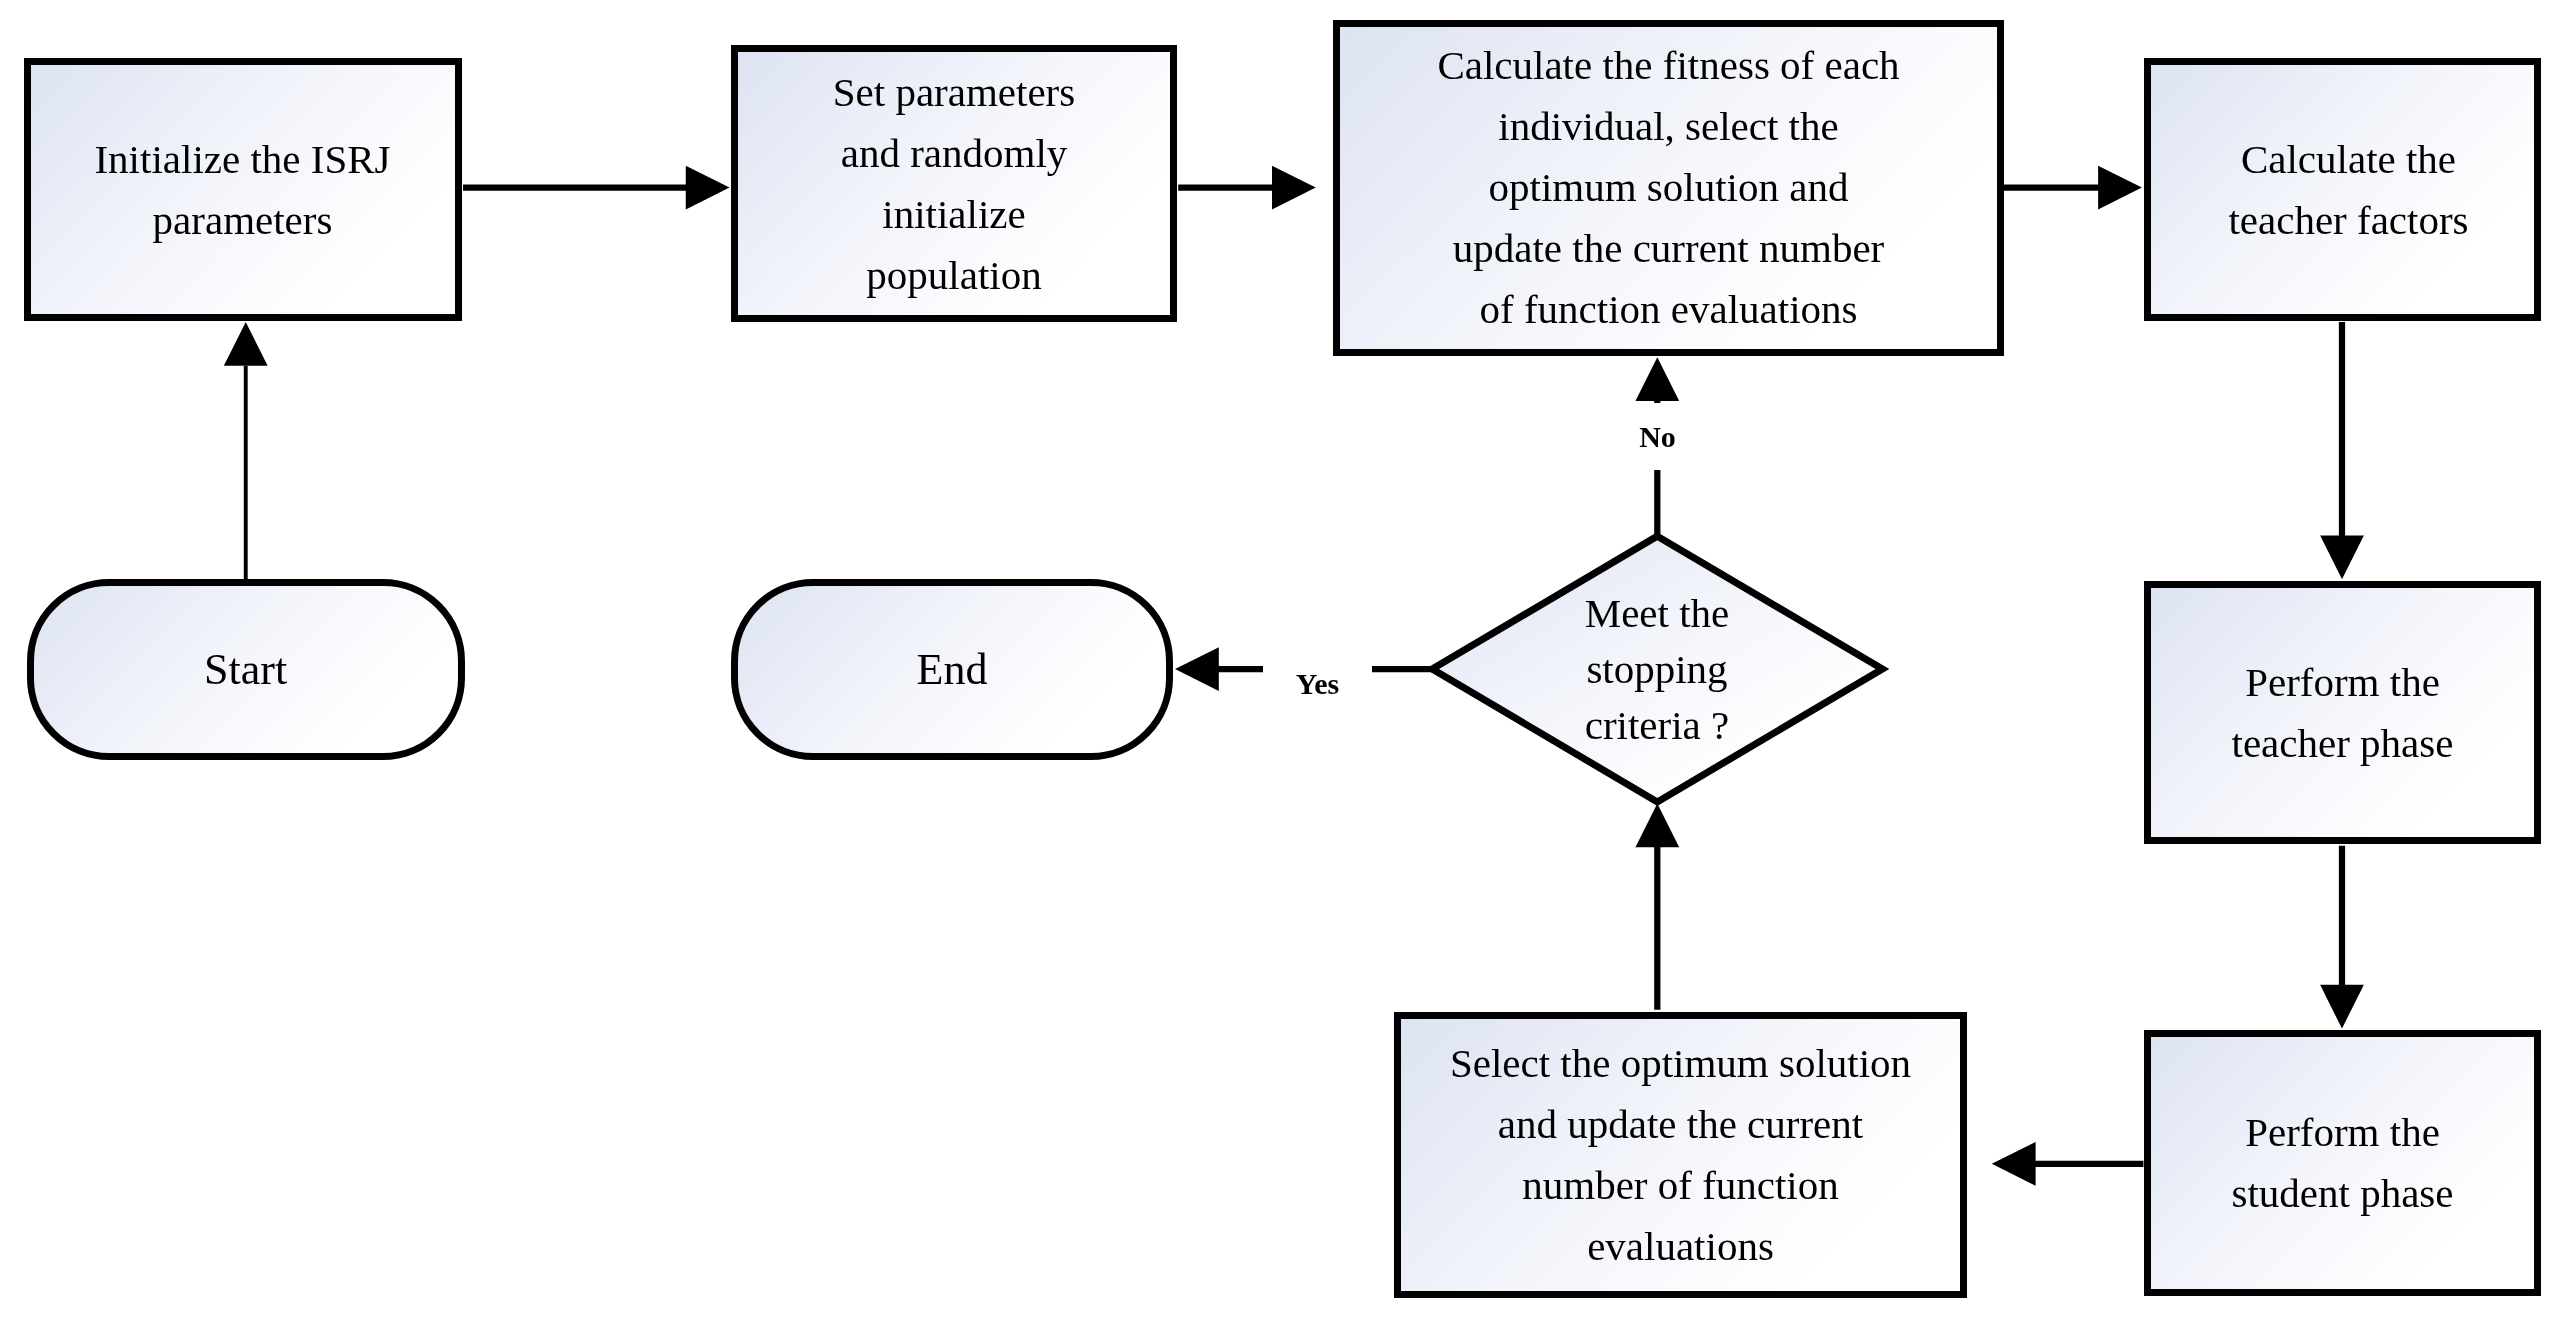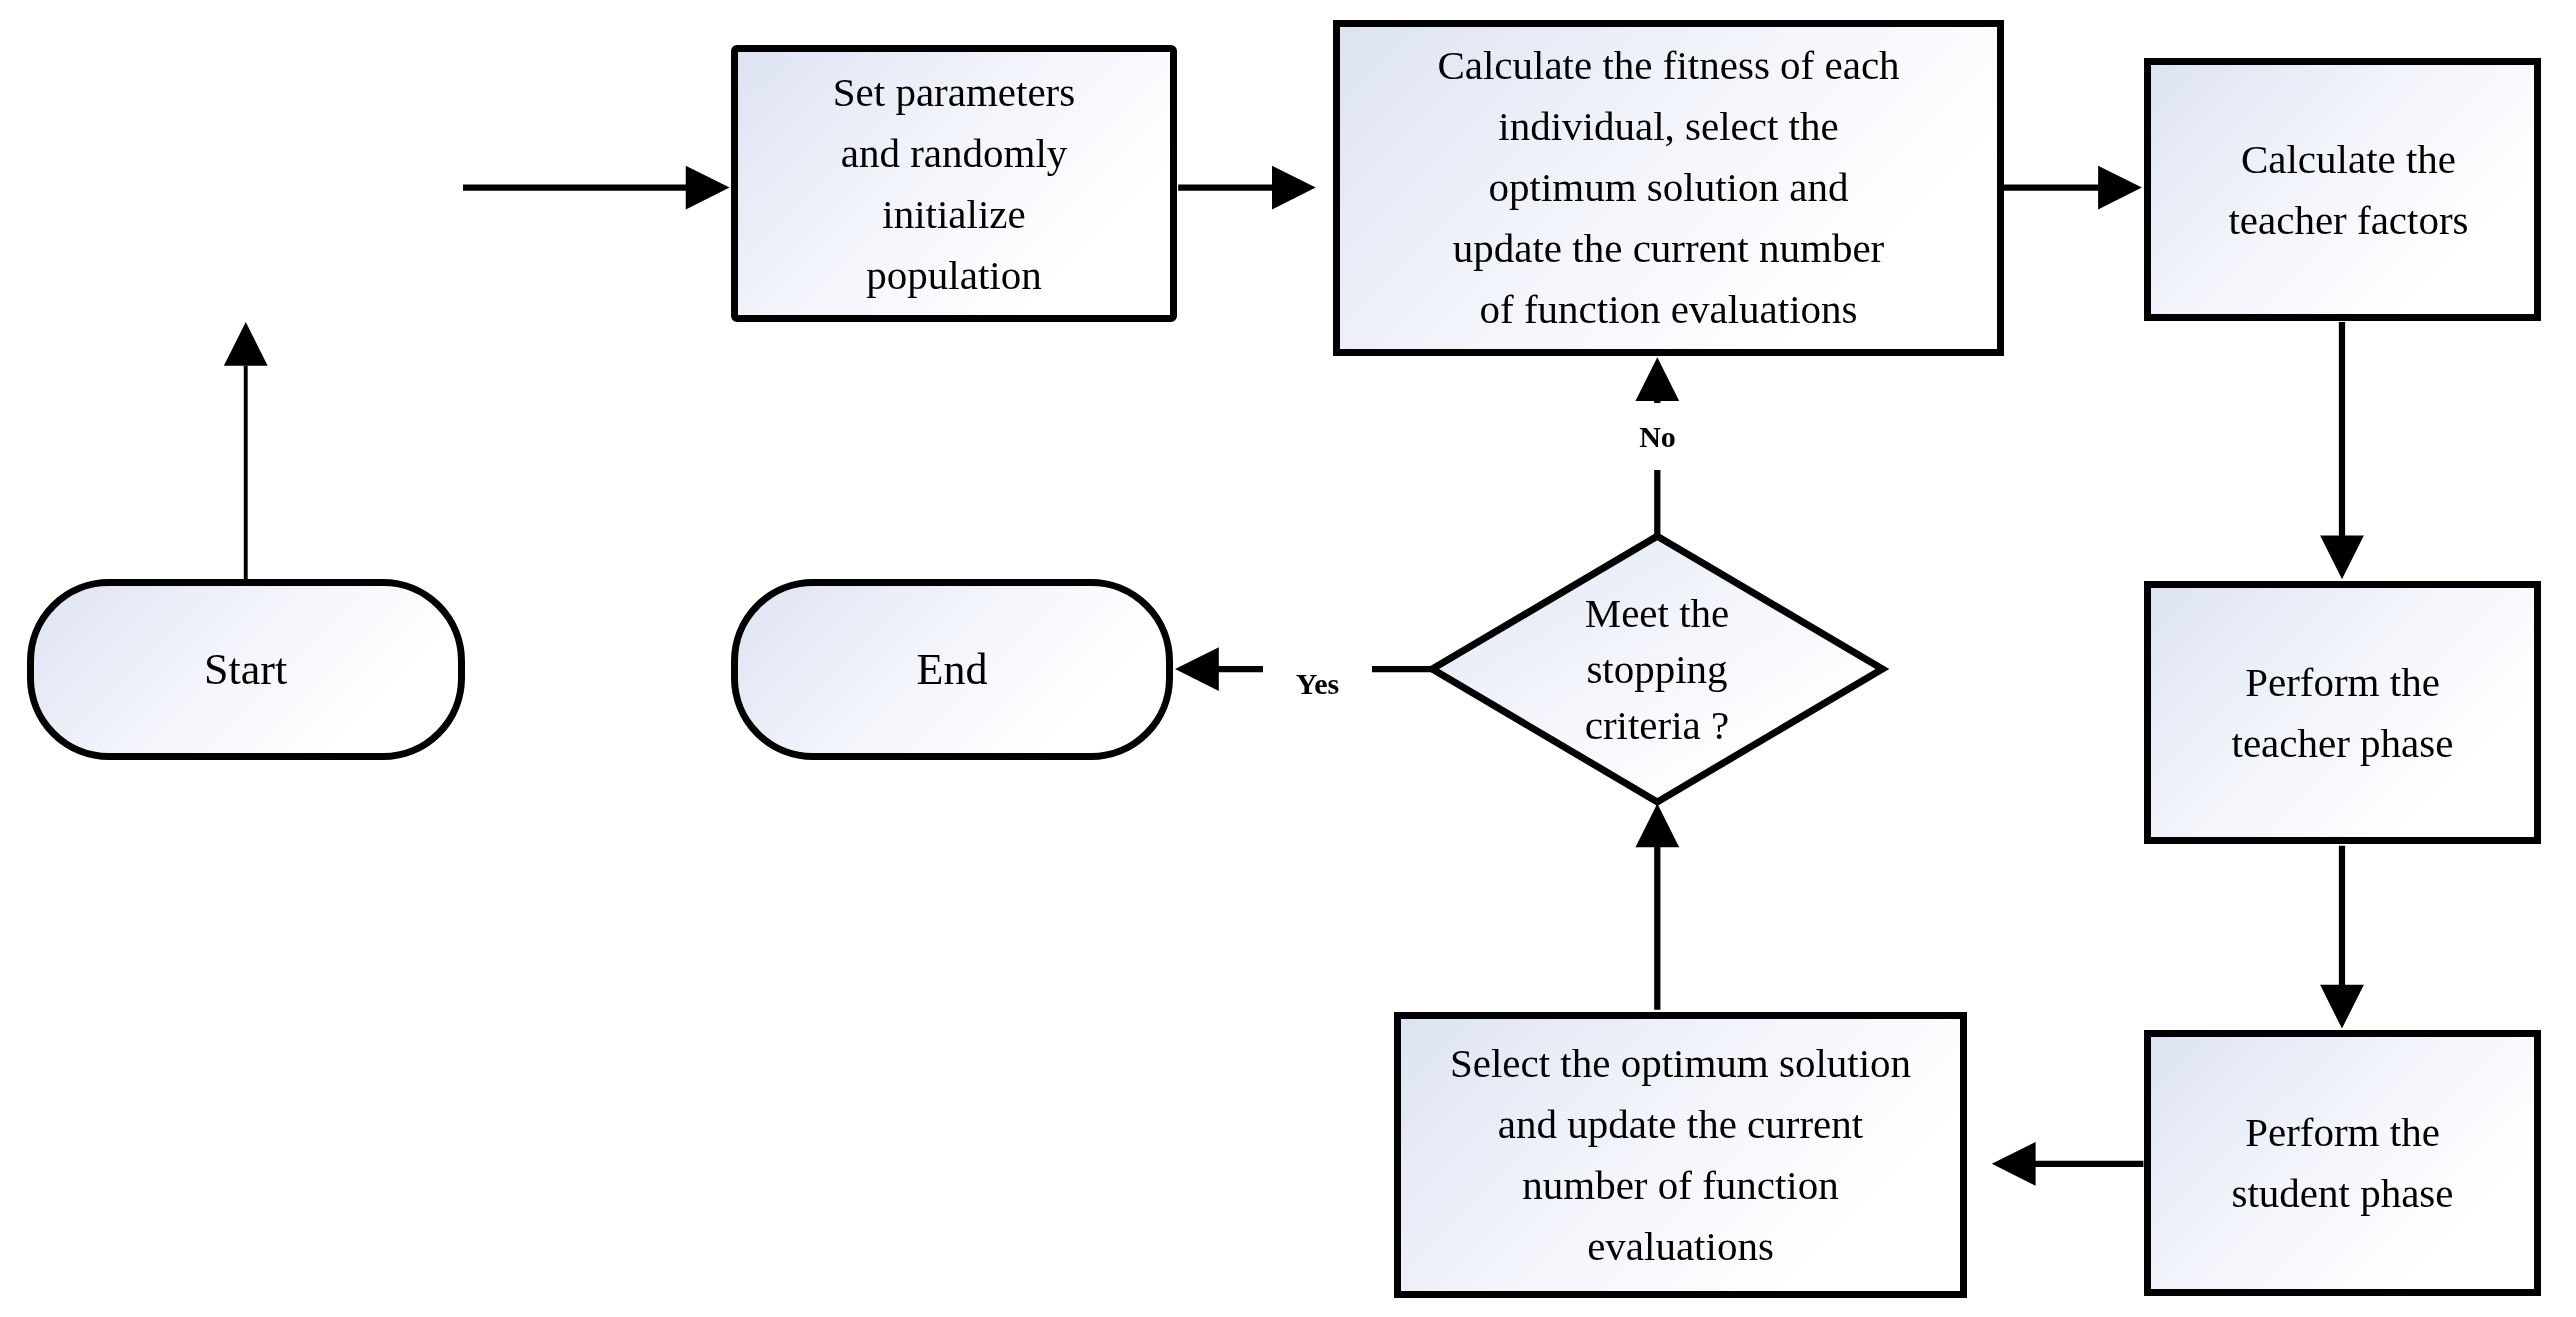--- a/index.html
+++ b/index.html
@@ -52,21 +52,21 @@
     position: absolute;
     display: flex;
     align-items: center;
     justify-content: center;
     font-size: 30px;
     background: var(--background);
     font-weight: bold;
   }
   
   #n-init    { left: 23.5px;   top: 58px;   width: 438px; height: 263px; }
-  #n-setpar  { left: 731px;  top: 45px;   width: 446px; height: 277px; border-radius: 6px; }
+  #n-setpar  { left: 731px;  top: 45px;   width: 446px; height: 277px; }
   #n-fitness { left: 1317px; top: 19.5px;   width: 671px; height: 336px; margin-left: 16px; }
   #n-factors { left: 2144px; top: 58px;   width: 397px; height: 263px; padding-left: 12px; }
   #n-start   { left: 26.6px;   top: 579px;  width: 438px; height: 181px; }
   #n-end     { left: 731px;  top: 579px;  width: 442px; height: 181px; }
   #n-teacher { left: 2144px; top: 581px;  width: 397px; height: 263px; }
   #n-student { left: 2144px; top: 1030px; width: 397px; height: 266px; }
   #n-select  { left: 1394px; top: 1012px; width: 573px; height: 286px; }
   #n-decide  { left: 1432px; top: 536px;  width: 450px; height: 266px; line-height: 56px; }
   #lbl-no    { left: 1595px; top: 403px;  width: 125px; height: 67px; }
   #lbl-yes   { left: 1263px; top: 649px;  width: 109px; height: 69px; }
@@ -138,20 +138,24 @@
       <line class="shaft" x1="2120" y1="513" x2="2120" y2="688"></line>
       <polygon class="head" points="2120,457 2092,513 2148,513"></polygon>
     </g>
 
     <g>
       <line class="shaft" x1="1834" y1="856" x2="1556" y2="856"></line>
       <polygon class="head" points="1503,856 1559,828 1559,884"></polygon>
     </g>
   </svg>
 
+  <div class="node" id="n-init">
+    <span>Initialize the ISRJ
+parameters</span>
+  </div>
 
   <div class="node" id="n-setpar">
     <span>Set parameters
 and randomly
 initialize
 population</span>
   </div>
 
   <div class="node" id="n-fitness">
     <span>Calculate the fitness of each

